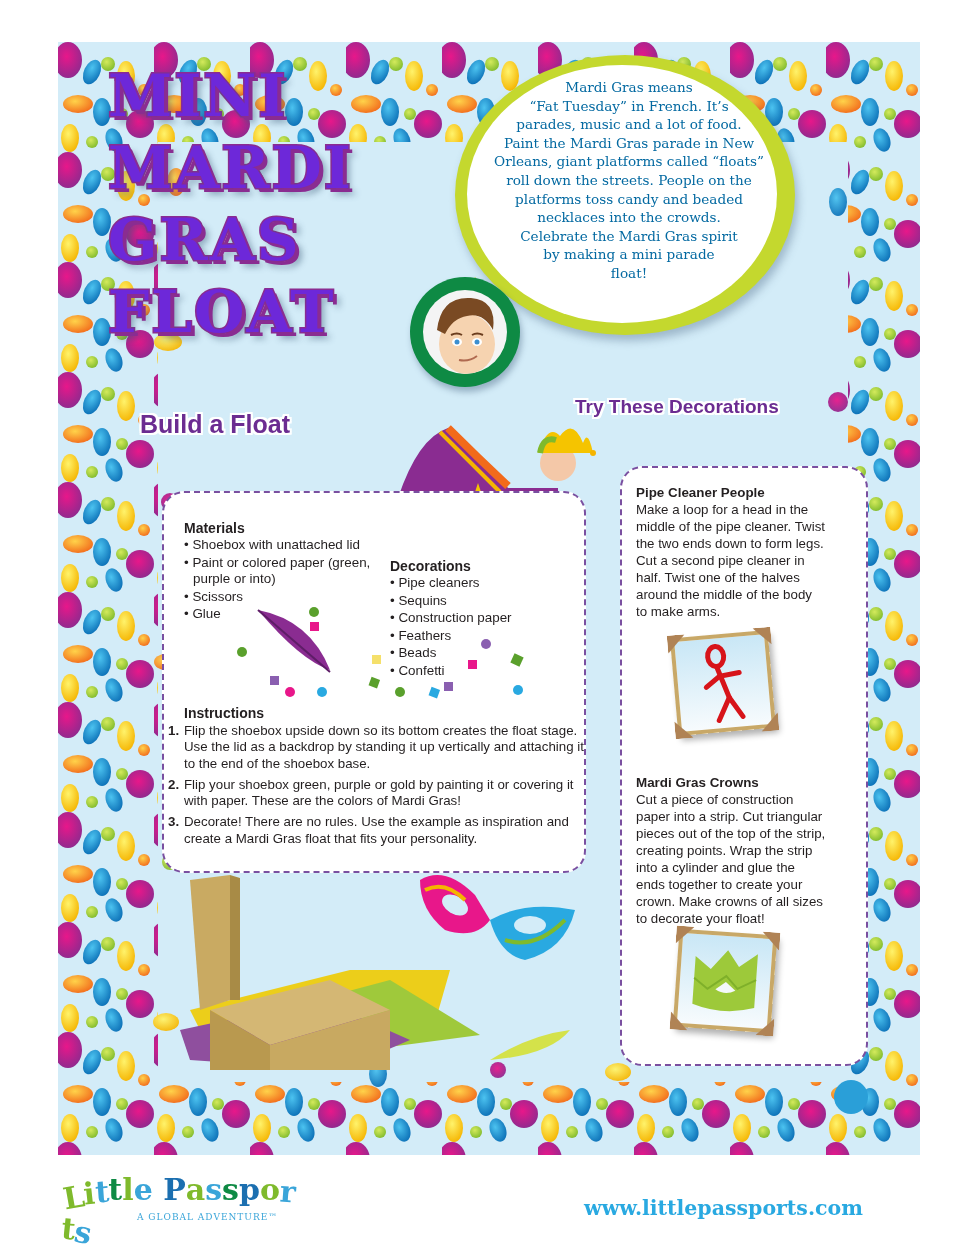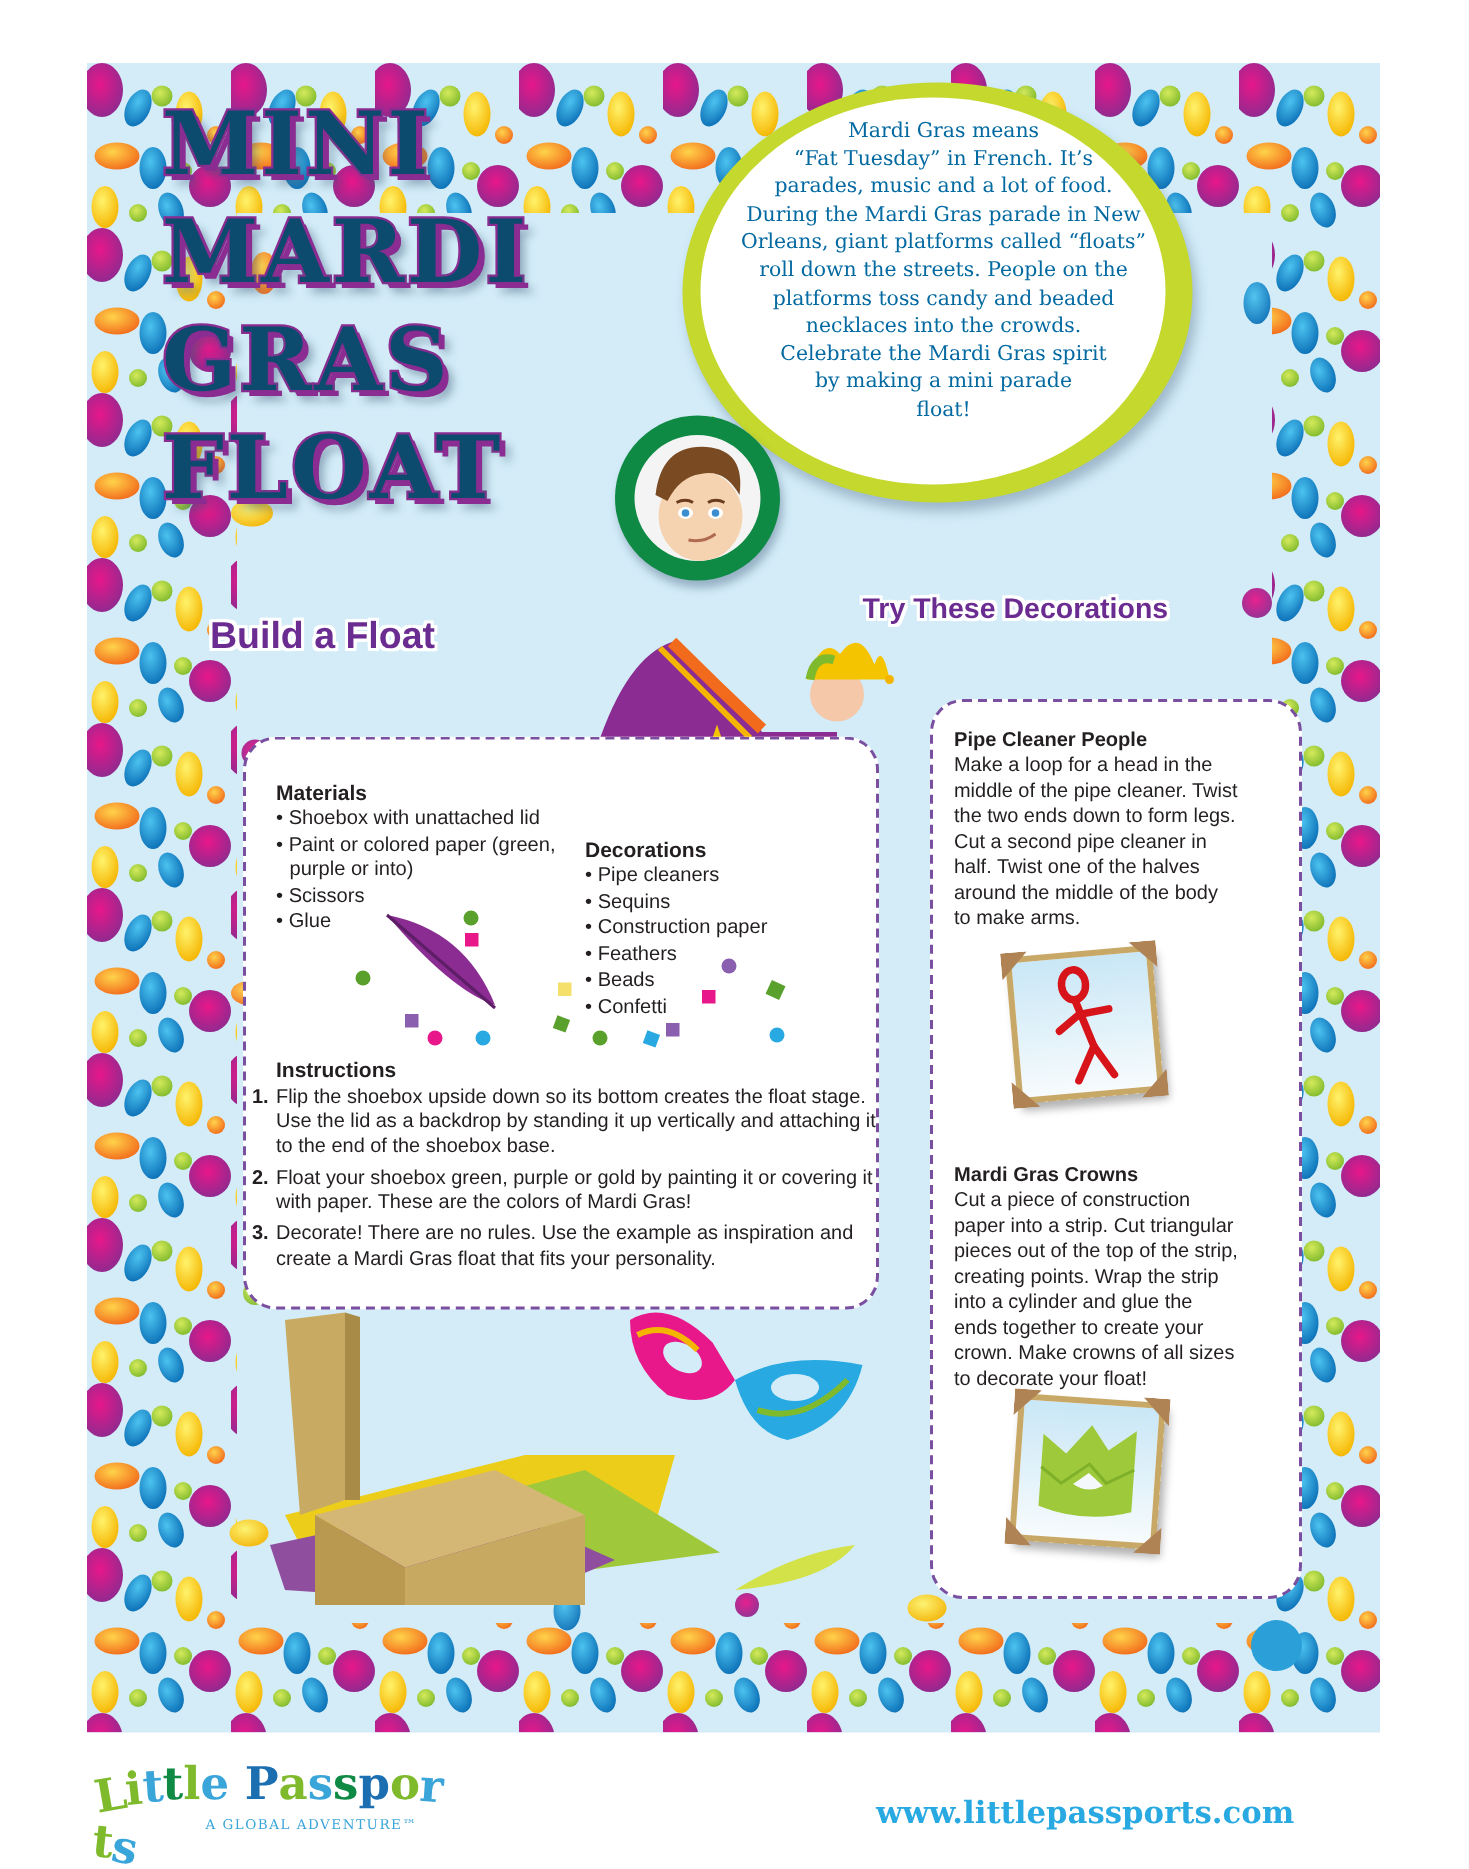--- a/index.html
+++ b/index.html
@@ -8,21 +8,21 @@
 
   .panel {
     position: absolute; left: 58px; top: 42px; width: 862px; height: 1113px;
     background: #d3ecf8; overflow: hidden;
   }
   .beads { position: absolute; left: 0; top: 0; width: 862px; height: 1113px; }
 
   
   .title {
     position: absolute; left: 108px; top: 60px; width: 320px;
-    font-family: "DejaVu Serif", serif; font-weight: bold; color: #0c4a6e;
+    font-family: "DejaVu Serif", serif; font-weight: bold; color: #6d28d9;
     line-height: 72px; letter-spacing: 2px;
   }
   .title-line {
     display: block; font-size: 58px; text-transform: uppercase;
     -webkit-text-stroke: 3px #8a2c91;
     text-shadow: 4px 4px 0 #8a2c91, 7px 7px 6px rgba(60,90,120,0.45);
     paint-order: stroke fill;
   }
 
   
@@ -203,21 +203,21 @@
 </div>
 
 <div class="bubble">
   <div class="bubble-inner"></div>
 </div>
 <div class="bubble-tail"></div>
 <div class="bubble-text">
   <div>Mardi Gras means</div>
   <div>“Fat Tuesday” in French.  It’s</div>
   <div>parades, music and a lot of food.</div>
-  <div>During the Mardi Gras parade in New</div>
+  <div>Paint the Mardi Gras parade in New</div>
   <div>Orleans, giant platforms called “floats”</div>
   <div>roll down the streets.  People on the</div>
   <div>platforms toss candy and beaded</div>
   <div>necklaces into the crowds.</div>
   <div>Celebrate the Mardi Gras spirit</div>
   <div>by making a mini parade</div>
   <div>float!</div>
 </div>
 
 <div class="avatar" style="left:410px; top:277px;">
@@ -299,21 +299,21 @@
 
 <div class="instructions" style="left:168px; top:705px;">
   <div class="h3">Instructions</div>
   <ol class="steps">
     <li>
       <span class="num">1.</span>
       <span>Flip the shoebox upside down so its bottom creates the float stage. Use the lid as a backdrop by standing it up vertically and attaching it to the end of the shoebox base.</span>
     </li>
     <li>
       <span class="num">2.</span>
-      <span>Float your shoebox green, purple or gold by painting it or covering it with paper. These are the colors of Mardi Gras!</span>
+      <span>Flip your shoebox green, purple or gold by painting it or covering it with paper. These are the colors of Mardi Gras!</span>
     </li>
     <li>
       <span class="num">3.</span>
       <span>Decorate! There are no rules. Use the example as inspiration and create a Mardi Gras float that fits your personality.</span>
     </li>
   </ol>
 </div>
 
 <svg class="art" style="left:170px; top:870px;" width="420" height="200" viewBox="0 0 420 200">
   <polygon points="20,140 180,100 280,100 260,170 40,180" fill="#ecce1a"></polygon>

